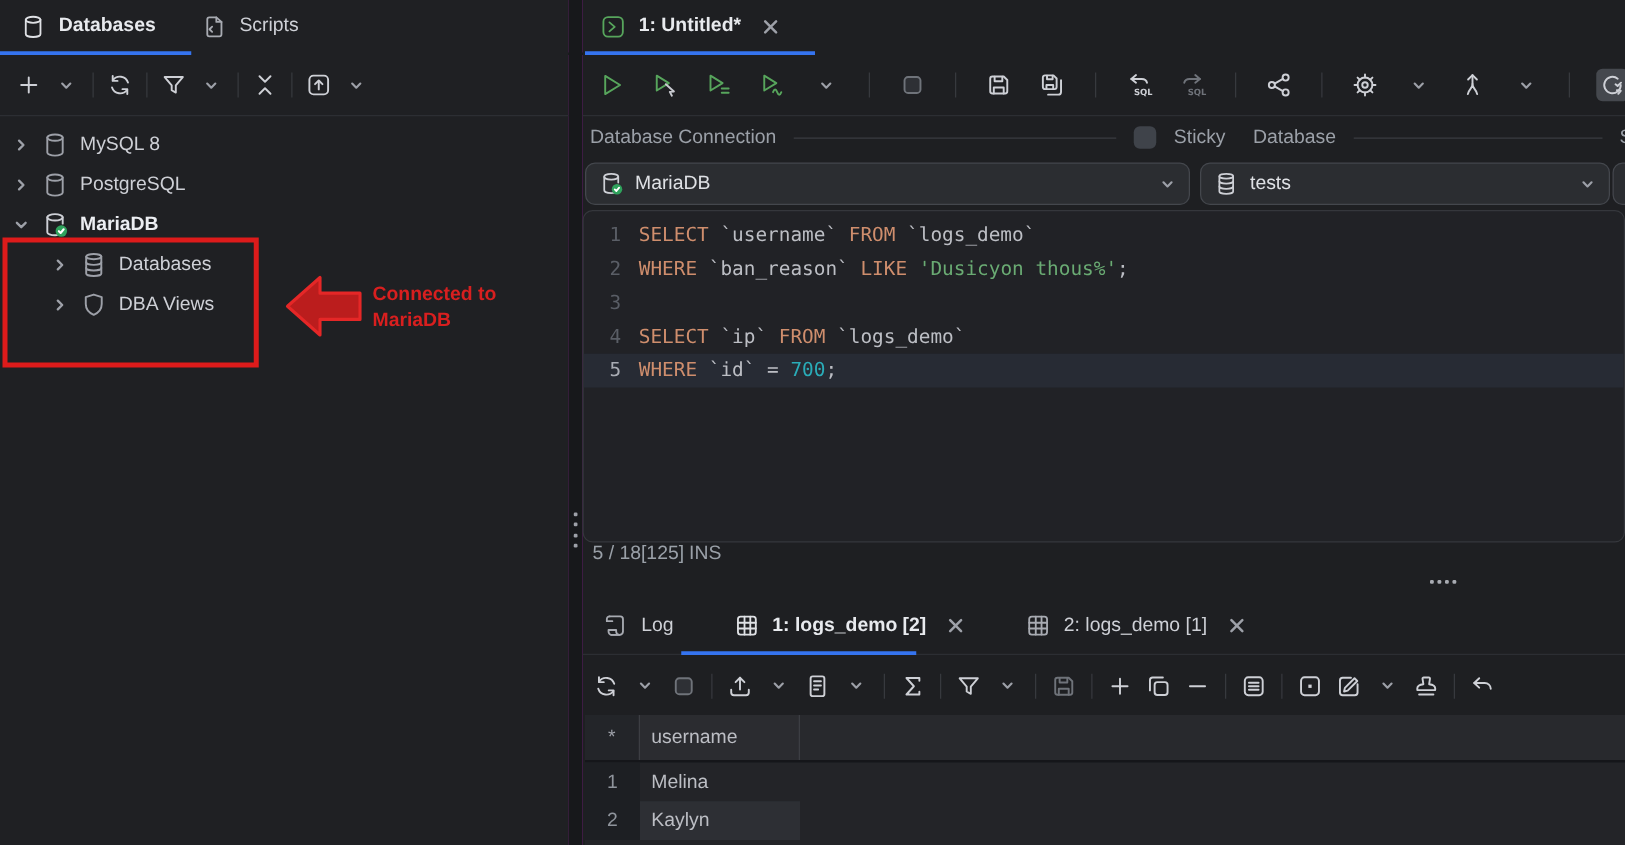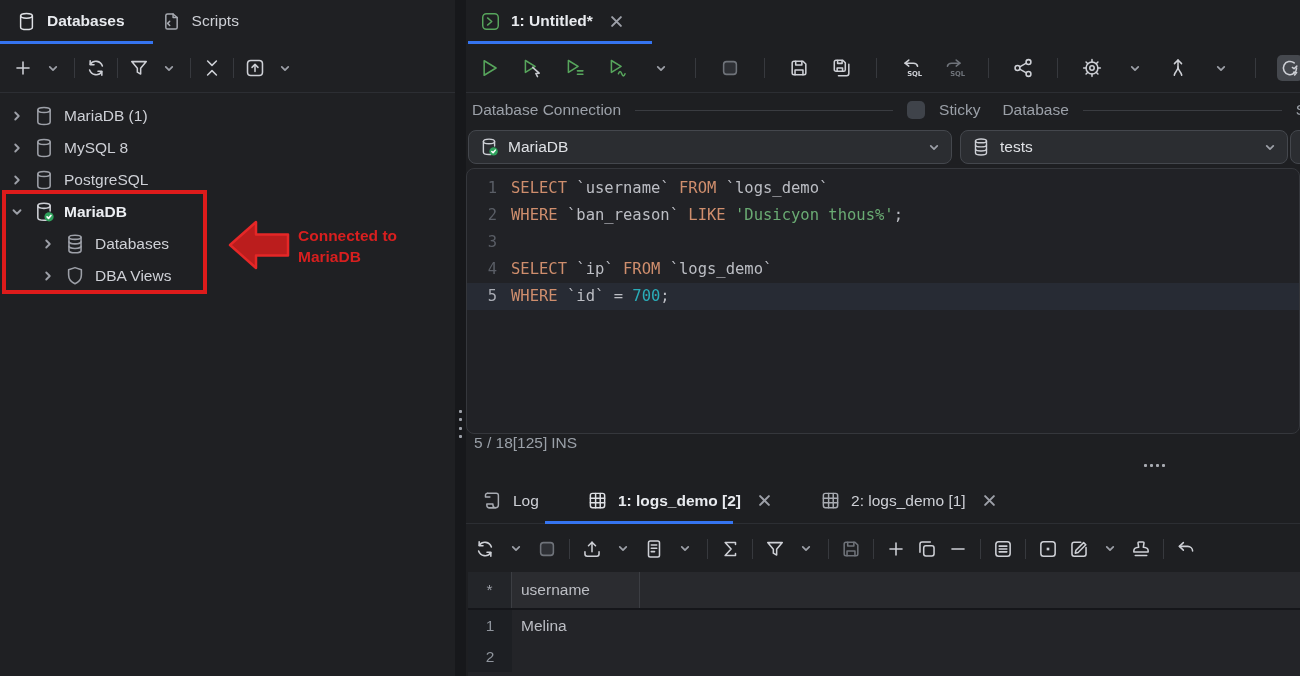--- a/index.html
+++ b/index.html
@@ -181,30 +181,20 @@
 
     <div class="tree">
       <div class="tree-row">
         <svg class="ic-sm arrow" viewBox="0 0 12 12">
             <path d="M4.5 3l3 3-3 3"></path>
           </svg>
         <svg class="ic nicon" viewBox="0 0 20 20">
             <ellipse cx="10" cy="4.6" rx="5.6" ry="2.3"></ellipse>
             <path d="M4.4 4.6v10.8c0 1.3 2.5 2.3 5.6 2.3s5.6-1 5.6-2.3V4.6"></path>
           </svg>
-        <span>MariaDB (1)</span>
-      </div>
-      <div class="tree-row">
-        <svg class="ic-sm arrow" viewBox="0 0 12 12">
-            <path d="M4.5 3l3 3-3 3"></path>
-          </svg>
-        <svg class="ic nicon" viewBox="0 0 20 20">
-            <ellipse cx="10" cy="4.6" rx="5.6" ry="2.3"></ellipse>
-            <path d="M4.4 4.6v10.8c0 1.3 2.5 2.3 5.6 2.3s5.6-1 5.6-2.3V4.6"></path>
-          </svg>
         <span>MySQL 8</span>
       </div>
       <div class="tree-row">
         <svg class="ic-sm arrow" viewBox="0 0 12 12">
             <path d="M4.5 3l3 3-3 3"></path>
           </svg>
         <svg class="ic nicon" viewBox="0 0 20 20">
             <ellipse cx="10" cy="4.6" rx="5.6" ry="2.3"></ellipse>
             <path d="M4.4 4.6v10.8c0 1.3 2.5 2.3 5.6 2.3s5.6-1 5.6-2.3V4.6"></path>
           </svg>
@@ -623,16 +613,17 @@
         <div class="g-corner">*</div>
         <div class="g-col">username</div>
         <div class="g-rest"></div>
       </div>
       <div class="g-row">
         <div class="g-num">1</div>
         <div class="g-cell">Melina</div>
       </div>
       <div class="g-row alt">
         <div class="g-num">2</div>
+        <div class="g-cell">Kaylyn</div>
       </div>
     </div>
   </div>
 </div>
 
 </body></html>

